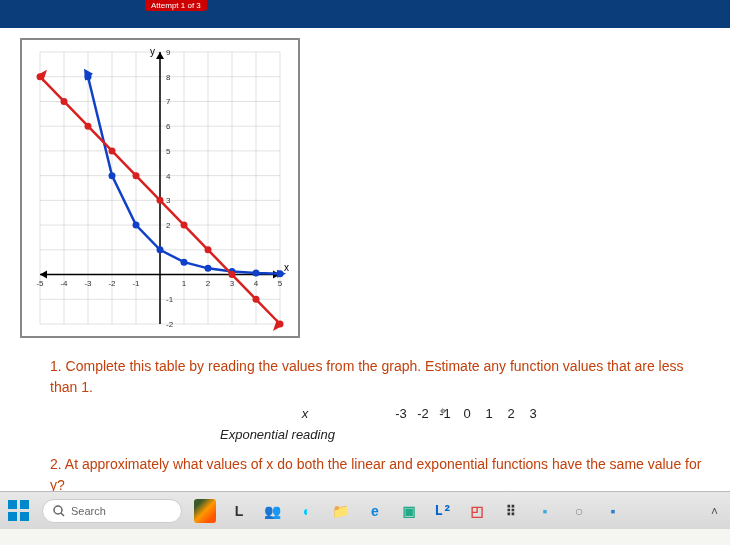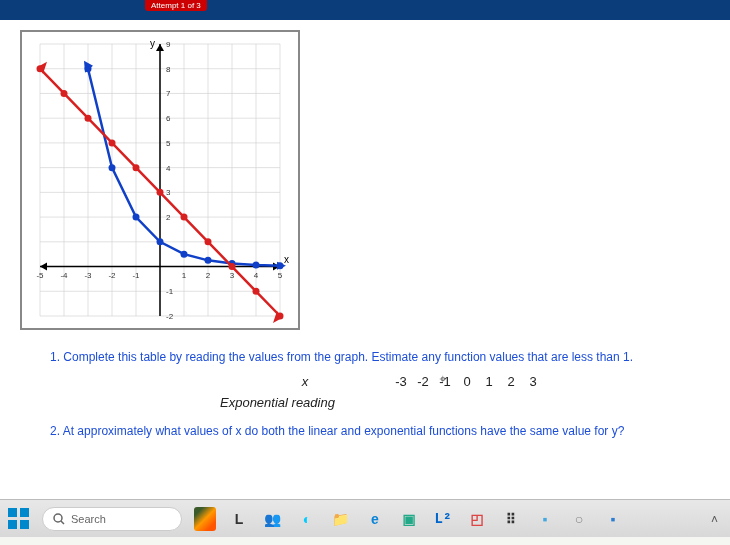--- a/index.html
+++ b/index.html
@@ -6,21 +6,21 @@
     body {
       width: 730px;
       height: 545px;
       background: #f5f5f2;
       font-family: Arial, sans-serif;
       position: relative;
       overflow: hidden;
     }
     .top-bar {
       background: #0a3d7a;
-      height: 20px;
+      height: 28px;
       width: 100%;
       position: relative;
       text-align: right;
     }
     .attempt-badge {
       position: absolute;
       left: 145px;
       top: 0;
       background: #c00;
       color: #fff;
@@ -35,41 +35,41 @@
     }
     .graph-container {
       border: 2px solid #888;
       width: 280px;
       height: 300px;
       position: relative;
       background: #fff;
       margin-bottom: 18px;
     }
     .question {
-      font-size: 12px;
-      color: #1d4ed8;
+      font-size: 14px;
+      color: #c2410c;
       margin: 12px 0 8px 30px;
       line-height: 1.5;
     }
     .table-zone {
       margin-left: 200px;
       font-size: 13px;
       color: #222;
     }
     .table-row { display: flex; margin: 6px 0; align-items: center; }
     .row-label { width: 170px; font-style: italic; }
     .x-values span { display: inline-block; width: 22px; text-align: center; }
     .cursor-icon {
       position: absolute;
       font-size: 12px;
       color: #555;
     }
     .taskbar {
       position: absolute;
-      bottom: 8px;
+      bottom: 16px;
       left: 0;
       right: 0;
       height: 38px;
       background: linear-gradient(#e8e8e8, #d8d8d8);
       border-top: 1px solid #bbb;
       display: flex;
       align-items: center;
       padding: 0 8px;
       gap: 12px;
     }

